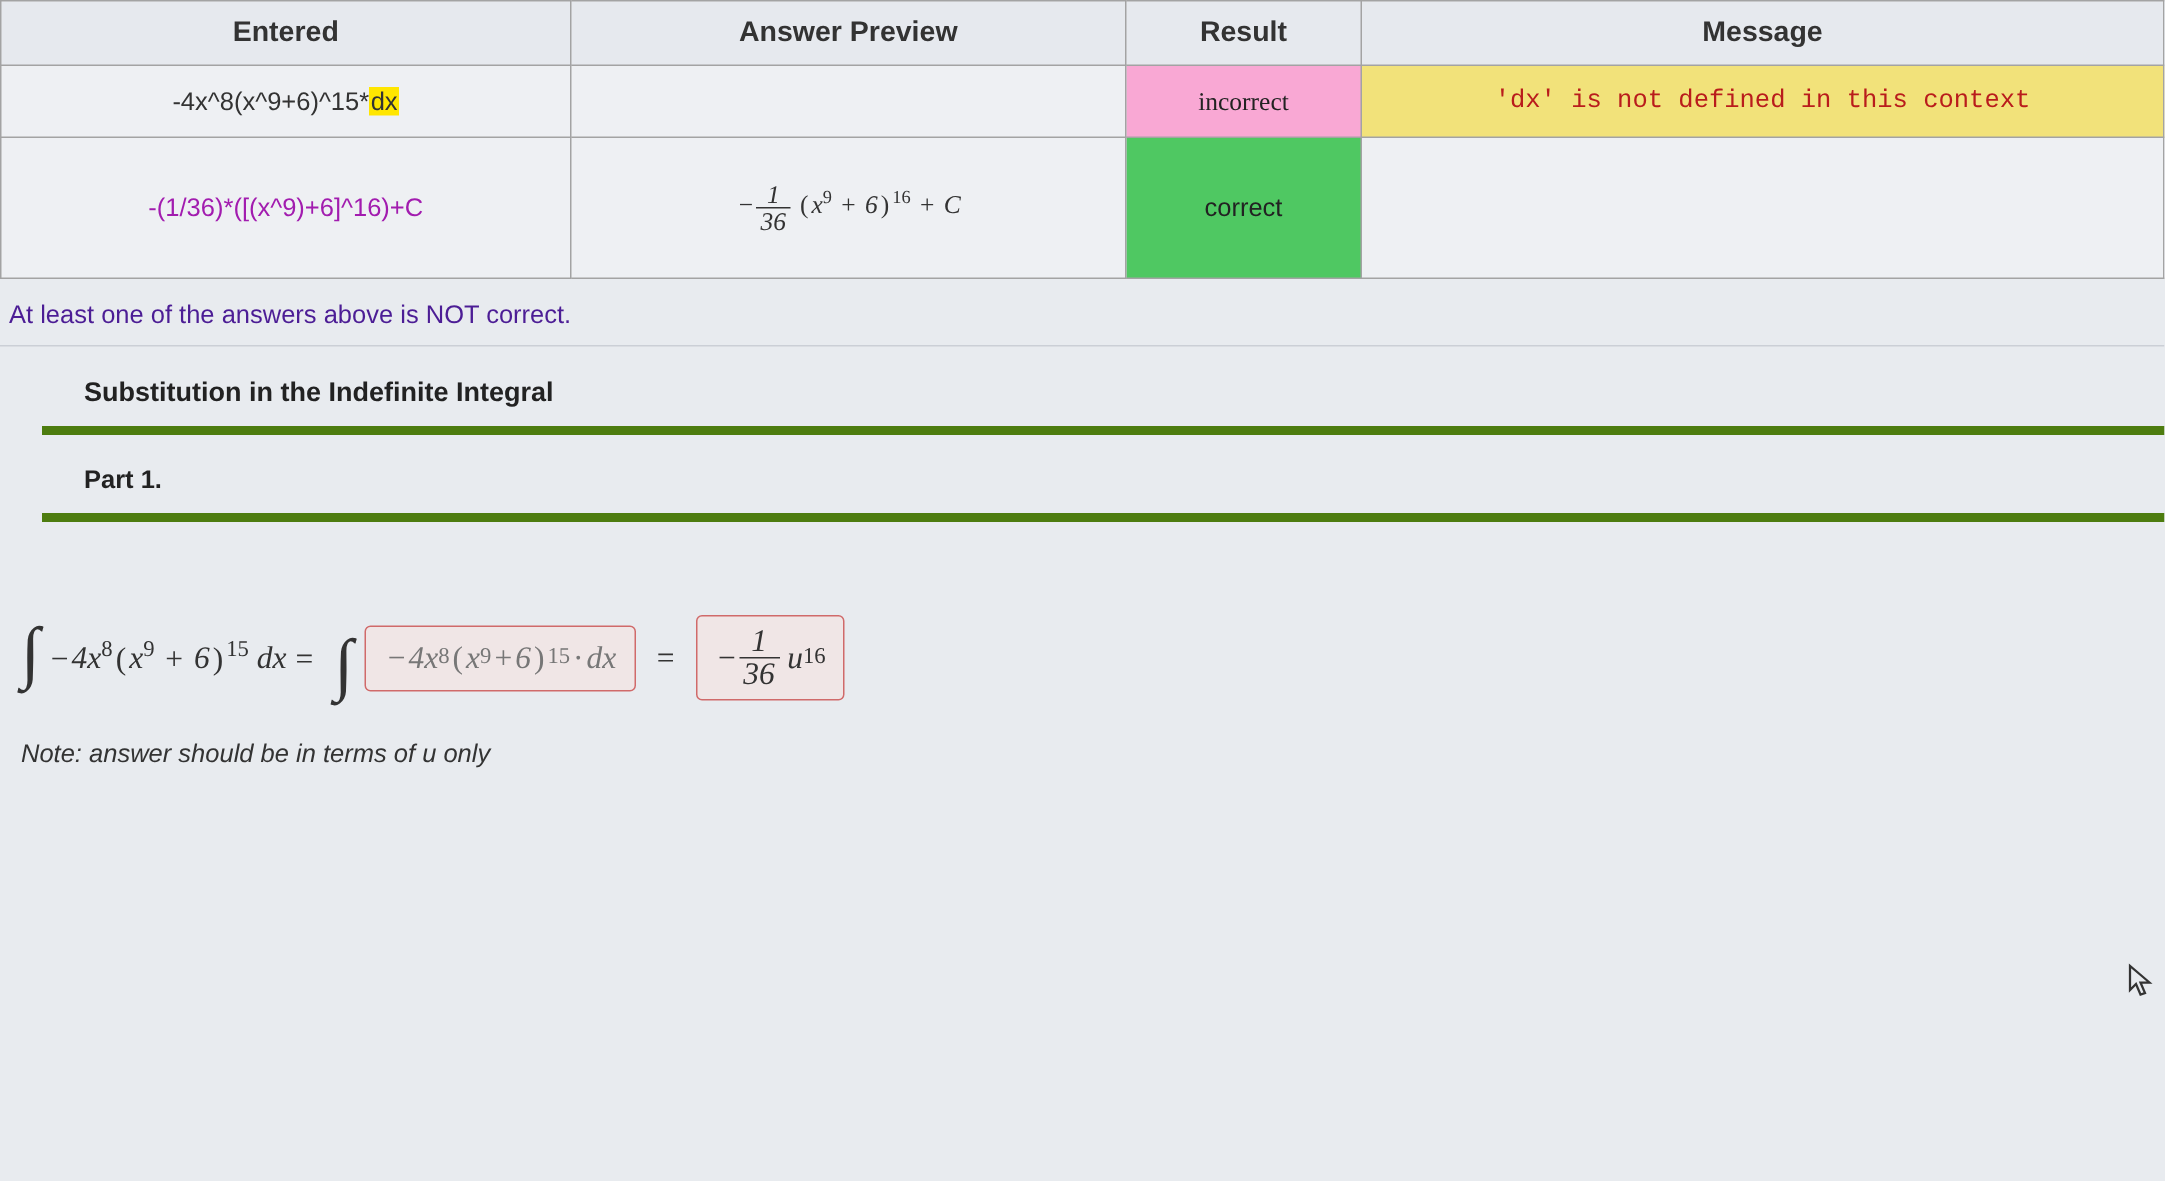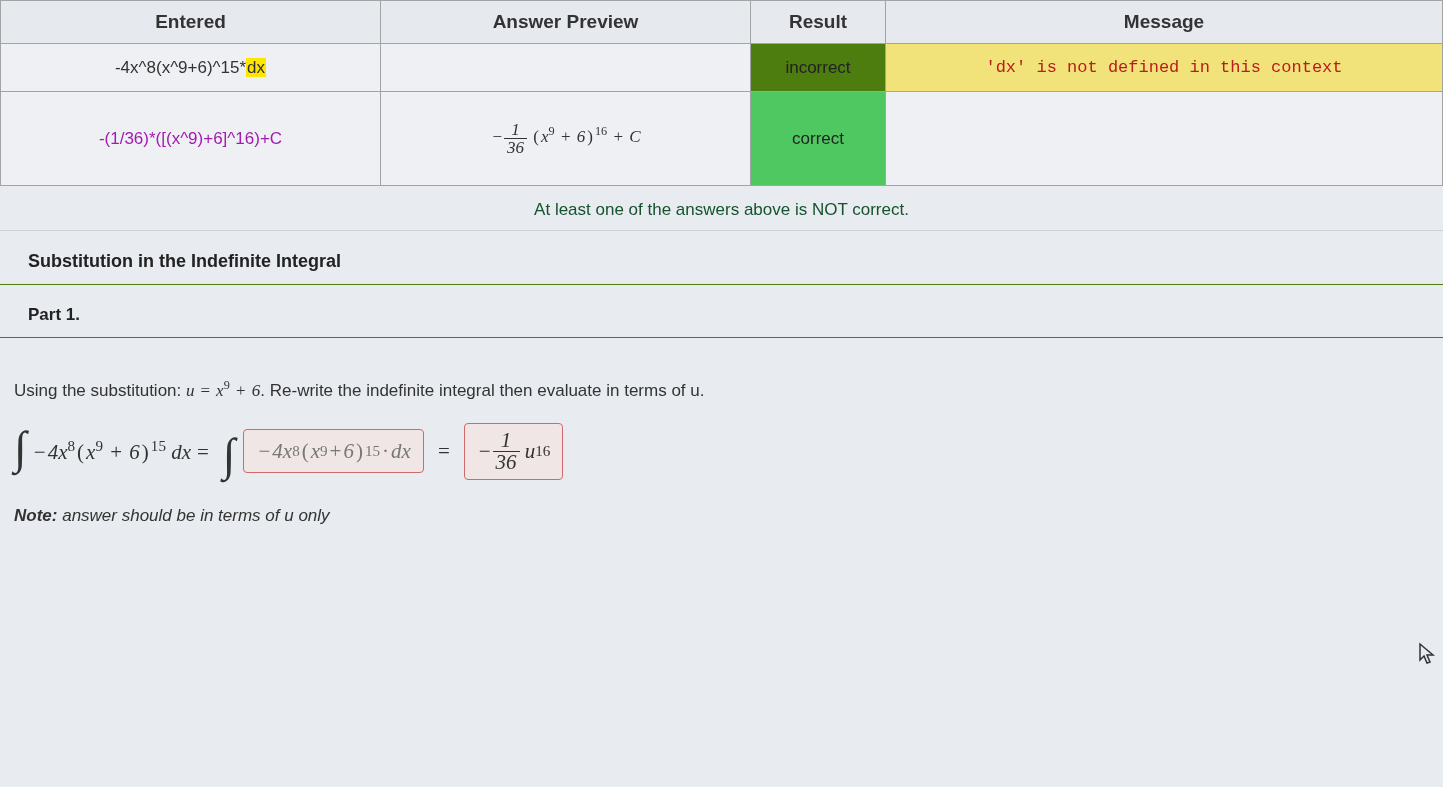--- a/index.html
+++ b/index.html
@@ -22,47 +22,47 @@
     vertical-align: middle;
   }
   table.results th {
     background: #e6e9ee;
     font-weight: bold;
     font-size: 19px;
     padding: 10px 12px;
   }
   .col-entered { width: 380px; }
   .col-preview { width: 370px; }
-  .col-result  { width: 135px; }
+  .col-result  { width: 157px; }
   .col-message { width: auto; }
   .hl-dx { background: #ffe600; padding: 0 1px; }
-  td.result-incorrect { background: #4d7c0f; color: #222; }
+  td.result-incorrect { background: #f9a8d4; color: #222; font-family: Liberation Serif, serif; }
   td.result-correct   { background: #4fc862; color: #222; }
   td.msg-yellow { background: #f2e27a; color: #b91c1c; font-family: Liberation Mono, monospace; }
   td.msg-empty { background: #eef0f3; }
   tr.row-tall td { height: 94px; }
   tr.row-med td { height: 48px; }
 
   .frac { display: inline-block; text-align: center; vertical-align: middle; font-family: "Times New Roman", serif; font-style: italic; line-height: 1;}
   .frac .num { display:block; border-bottom: 1.5px solid #333; padding: 0 3px; }
   .frac .den { display:block; padding: 0 3px; }
   .math { font-family: "Times New Roman", serif; font-style: italic; }
   sup { font-size: 0.72em; vertical-align: 0.55em; font-style: normal;}
   .op { font-style: normal; padding: 0 2px; }
 
   .status-line {
-    color: #14532d;
+    color: #4c1d95;
     font-size: 17px;
     padding: 14px 6px 10px 6px;
     border-bottom: 1px solid #cbcfd6;
-    text-align: center;
   }
   .section {
     padding: 20px 10px 12px 28px;
-    border-bottom: 1px solid #4d7c0f;
+    border-bottom: 6px solid #4d7c0f;
+    margin-left: 28px;
   }
   .section.title { font-weight: bold; font-size: 18px; color:#222;}
   .section.part { font-weight: bold; font-size: 17px; color:#222;}
   .problem {
     padding: 40px 14px 10px 14px;
   }
   .integral-line {
     margin-top: 22px;
     font-size: 21px;
     display: flex;
@@ -74,21 +74,21 @@
     border: 1.6px solid #d06a6a;
     border-radius: 4px;
     padding: 6px 12px;
     background: #f0e6e6;
     display: inline-flex;
     align-items: center;
     min-height: 44px;
   }
   .ansbox.inner { color:#777; }
   .note { padding: 16px 14px 24px 14px; font-size: 17px;}
-  .note b { font-style: italic; font-weight: bold; text-align: center; }
+  .note b { font-style: italic; font-weight: normal; text-align: center; }
   .cursor {
     position: absolute;
     font-size: 22px;
     color: #222;
   }
   .eqspace { padding:0 6px; font-style:normal;}
 </style>
 </head>
 <body>
 
@@ -127,24 +127,20 @@
   </tbody>
 </table>
 
 <div class="status-line">At least one of the answers above is NOT correct.</div>
 
 <div class="section title">Substitution in the Indefinite Integral</div>
 
 <div class="section part">Part 1.</div>
 
 <div class="problem">
-  <div>
-    <span>Using the substitution: </span>
-    <span class="math">u<span class="eqspace">=</span>x<sup>9</sup><span class="op"> + </span>6</span><span>. Re-write the indefinite integral then evaluate in terms of u.</span>
-  </div>
 
   <div class="integral-line">
     <span class="math">
       <span class="intsym">∫</span>
       <span class="op">−</span>4x<sup>8</sup><span class="op">(</span>x<sup>9</sup><span class="op"> + </span>6<span class="op">)</span><sup>15</sup>&nbsp;dx<span class="eqspace">=</span>
     </span>
     <span class="math intsym">∫</span>
     <span class="ansbox inner math">
       <span class="op">−</span>4x<sup>8</sup><span class="op">(</span>x<sup>9</sup><span class="op"> + </span>6<span class="op">)</span><sup>15</sup><span class="op"> · </span>dx
     </span>

